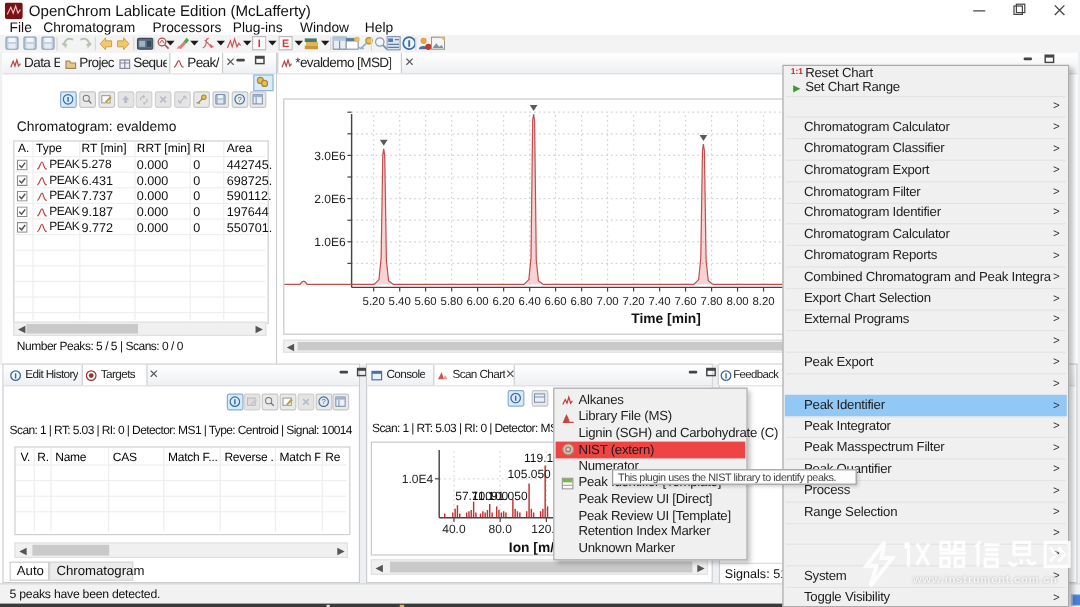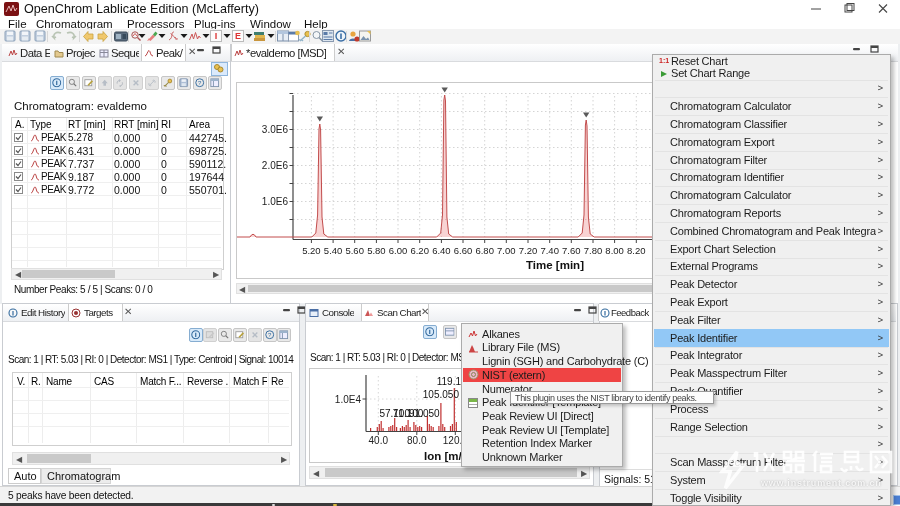--- a/index.html
+++ b/index.html
@@ -805,31 +805,29 @@
         <span class="lbl">Export Chart Selection</span>
         <span class="arr">&gt;</span>
       </div>
       <div class="csep" style="top:202.6px"></div>
       <div class="cmi" style="top:202.6px">
         <span class="lbl">External Programs</span>
         <span class="arr">&gt;</span>
       </div>
       <div class="csep" style="top:220.4px"></div>
       <div class="cmi" style="top:220.4px">
-        <span class="lbl">Peak Detector</span>
         <span class="arr">&gt;</span>
       </div>
       <div class="csep" style="top:238.2px"></div>
       <div class="cmi" style="top:238.2px">
         <span class="lbl">Peak Export</span>
         <span class="arr">&gt;</span>
       </div>
       <div class="csep" style="top:256.0px"></div>
       <div class="cmi" style="top:256.0px">
-        <span class="lbl">Peak Filter</span>
         <span class="arr">&gt;</span>
       </div>
       <div class="csep" style="top:273.8px"></div>
       <div class="cmi hl" style="top:273.8px">
         <span class="lbl">Peak Identifier</span>
         <span class="arr">&gt;</span>
       </div>
       <div class="csep" style="top:291.6px"></div>
       <div class="cmi" style="top:291.6px">
         <span class="lbl">Peak Integrator</span>
@@ -854,21 +852,20 @@
       <div class="cmi" style="top:362.8px">
         <span class="lbl">Range Selection</span>
         <span class="arr">&gt;</span>
       </div>
       <div class="csep" style="top:380.6px"></div>
       <div class="cmi" style="top:380.6px">
         <span class="arr">&gt;</span>
       </div>
       <div class="csep" style="top:398.4px"></div>
       <div class="cmi" style="top:398.4px">
-        <span class="lbl">Scan Masspectrum Filter</span>
         <span class="arr">&gt;</span>
       </div>
       <div class="csep" style="top:416.2px"></div>
       <div class="cmi" style="top:416.2px">
         <span class="lbl">System</span>
         <span class="arr">&gt;</span>
       </div>
       <div class="csep" style="top:434.0px"></div>
       <div class="cmi" style="top:434.0px">
         <span class="lbl">Toggle Visibility</span>

